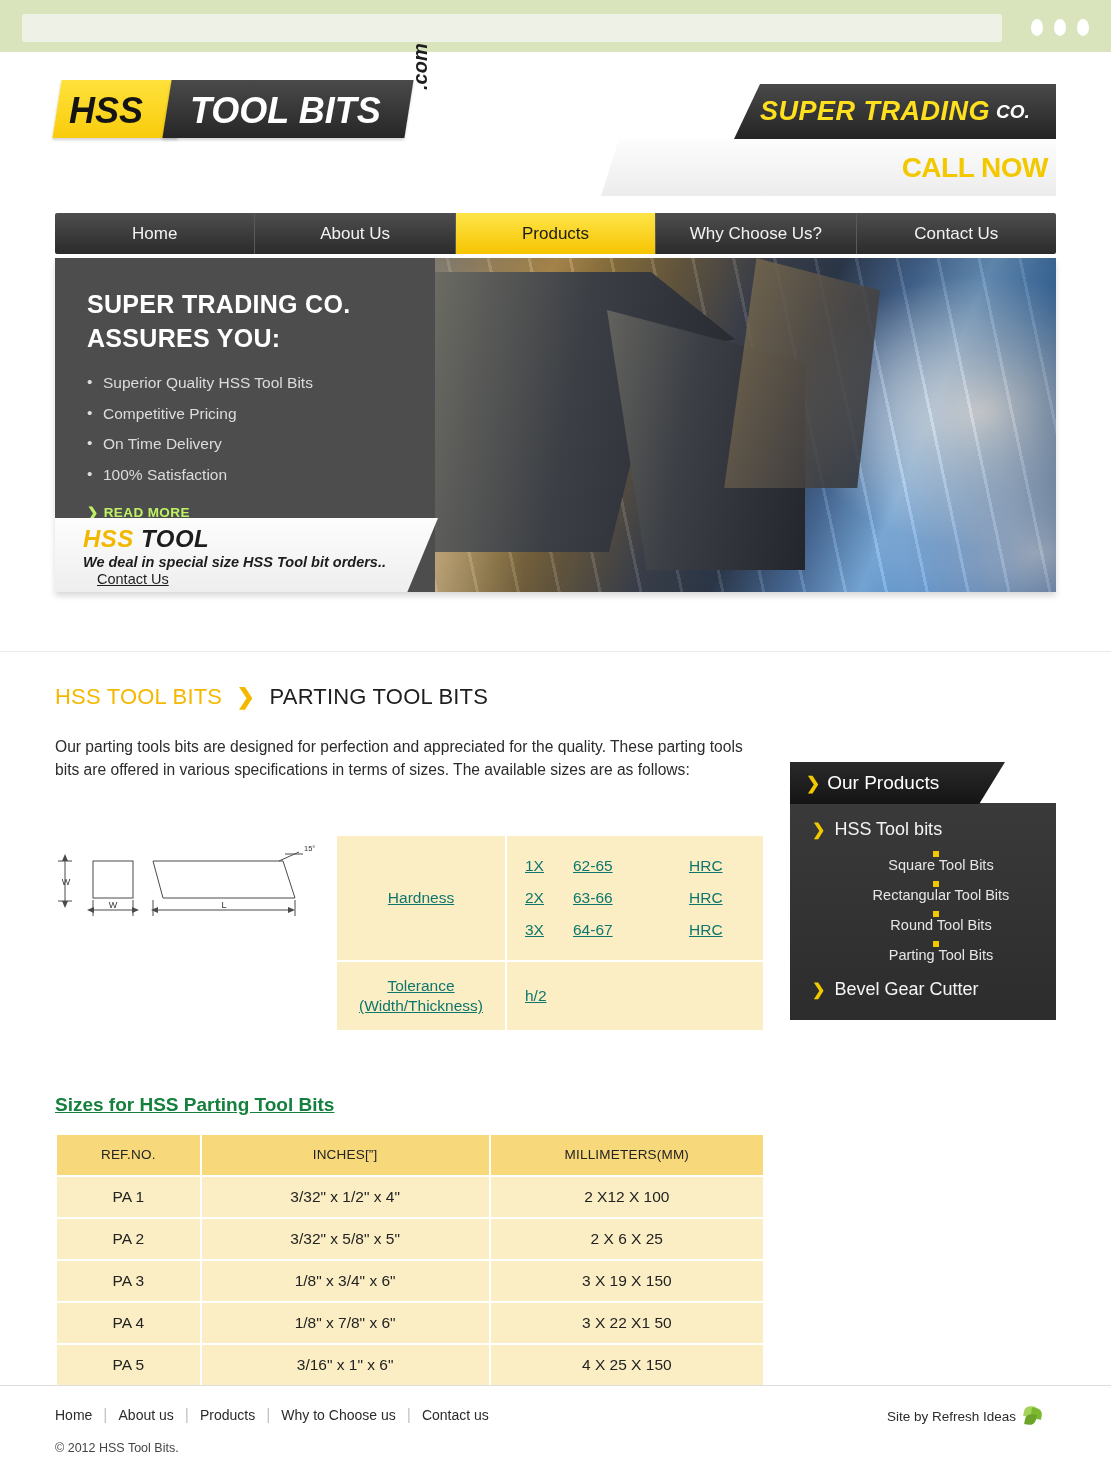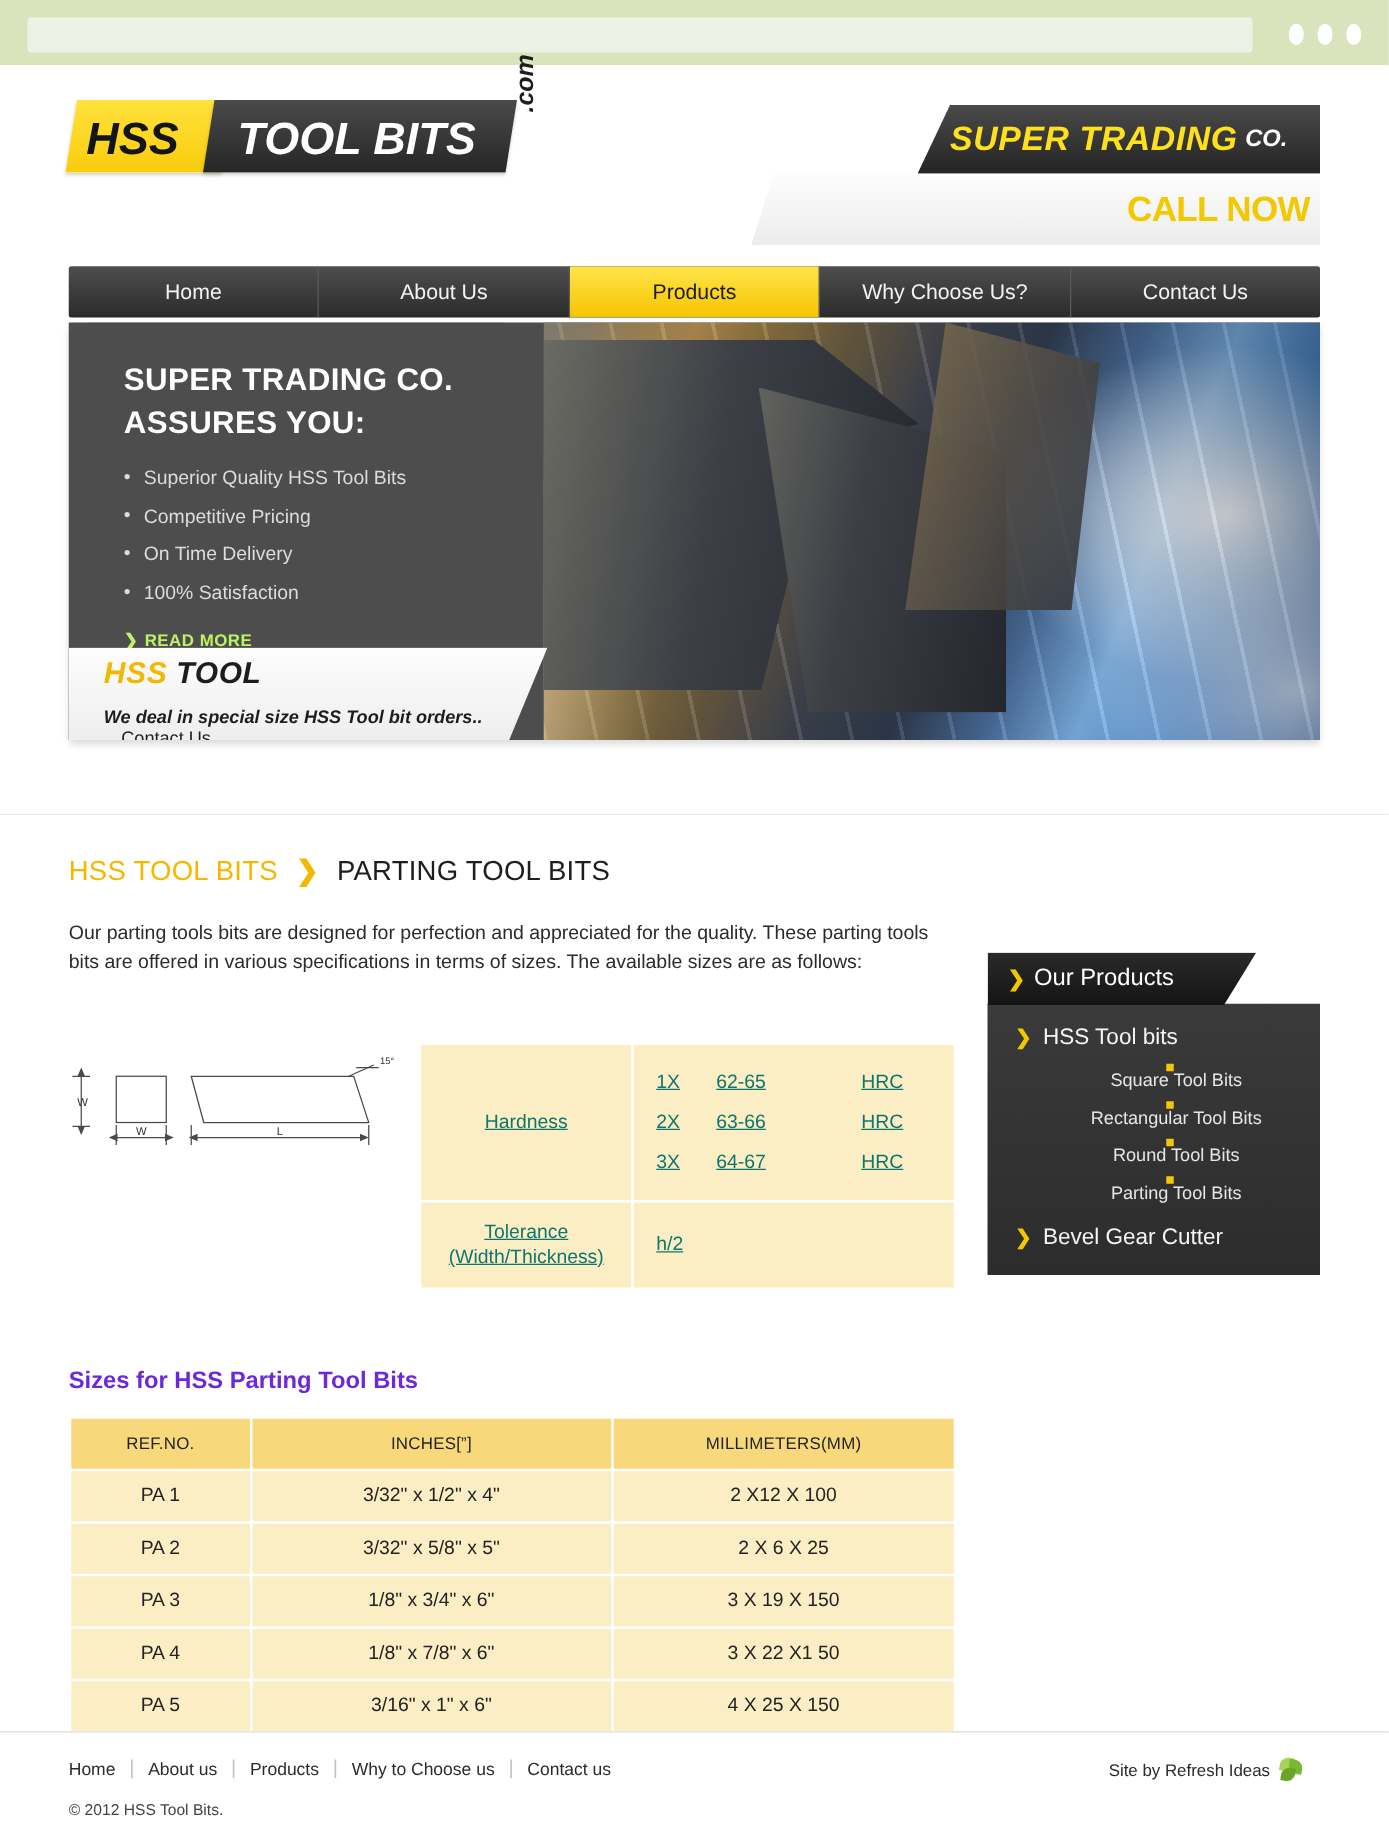--- a/index.html
+++ b/index.html
@@ -111,21 +111,21 @@
     color: #1c1c1c;
   }
 
   
   .hero {
     position: absolute; left: 55px; top: 206px; width: 1001px; height: 334px;
     background: #4d4d4d; overflow: hidden;
     box-shadow: 0 4px 6px rgba(0,0,0,.15);
   }
   .hero-left {
-    position: absolute; left: 16px; top: 0; width: 332px; height: 100%;
+    position: absolute; left: 4px; top: 0; width: 332px; height: 100%;
     background: #4d4d4d; z-index: 3; padding: 30px 28px 0 28px;
   }
   .hero-title {
     font-size: 25px; font-weight: 900; color: #fff; line-height: 1.34;
     letter-spacing: .3px;
   }
   .hero-list { list-style: none; margin-top: 20px; }
   .hero-list li {
     font-size: 15.5px; color: #dcdcdc; line-height: 1.0; margin-bottom: 15px;
     padding-left: 16px; position: relative;
@@ -168,21 +168,21 @@
     clip-path: polygon(35% 0, 100% 14%, 88% 100%, 18% 100%);
     background: linear-gradient(110deg,#8e7a52 0%,#524c46 60%,#2a2d33 100%); opacity:.85; }
   .hss-tool-banner {
     position: absolute; left: 0; bottom: 0; width: 383px; height: 74px;
     background: linear-gradient(180deg,#fdfdfd 0%,#eeeeee 100%);
     clip-path: polygon(0 0, 100% 0, 92% 100%, 0 100%);
     z-index: 5; padding: 7px 0 0 28px;
   }
   .htb-1 { font-size: 24px; font-weight: 900; font-style: italic; color: #1d1d1d; letter-spacing: .5px; }
   .htb-1 .y { color: #f2b800; }
-  .htb-2 { font-size: 14.5px; font-weight: 900; font-style: italic; color: #1d1d1d; line-height: 1.18; margin-top: 13px; }
+  .htb-2 { font-size: 14.5px; font-weight: 900; font-style: italic; color: #1d1d1d; line-height: 1.18; margin-top: 1px; }
   .htb-2 a { color: #1d1d1d; text-decoration: underline; font-style: normal; font-weight: 400; margin-left: 14px; }
 
   
   .main { position: relative; width: 967px; padding: 0 55px; }
   .breadcrumb { padding-top: 32px; font-size: 22px; letter-spacing: .2px; }
   .breadcrumb .bc-a { color: #f5b800; }
   .breadcrumb .bc-sep { color: #f5b800; font-weight: 900; margin: 0 8px; }
   .breadcrumb .bc-cur { color: #1e1e1e; }
   .intro {
     margin-top: 26px; width: 690px; font-size: 15.6px; color: #2b2b2b; line-height: 1.47;
@@ -197,21 +197,21 @@
     font-size: 15.5px; padding: 0; text-decoration: underline;
   }
   .sp-label { width: 170px; text-align: center; vertical-align: middle; line-height: 1.25; }
   .sp-vals { width: 258px; padding: 14px 0 14px 18px !important; }
   .sp-row { display: flex; align-items: center; height: 32px; }
   .sp-row span:nth-child(1) { width: 48px; }
   .sp-row span:nth-child(2) { width: 116px; }
   .sp-tol { height: 70px; padding-left: 18px !important; vertical-align: middle; }
 
   
-  .sizes-title { margin-top: 62px; font-size: 19px; font-weight: 900; color: #6d28d9; }
+  .sizes-title { margin-top: 62px; font-size: 19px; font-weight: 900; color: #15803d; text-decoration: underline; }
   .sizes-table { margin-top: 17px; border-collapse: collapse; width: 710px; }
   .sizes-table th {
     background: #f7d97c; border: 2px solid #ffffff; color: #232323;
     font-size: 13.5px; font-weight: 400; letter-spacing: .2px; height: 42px;
   }
   .sizes-table td {
     background: #fbeec4; border: 2px solid #ffffff; color: #232323;
     font-size: 15.5px; text-align: center; height: 42px;
   }
   .sizes-table th:nth-child(1), .sizes-table td:nth-child(1) { width: 145px; }

